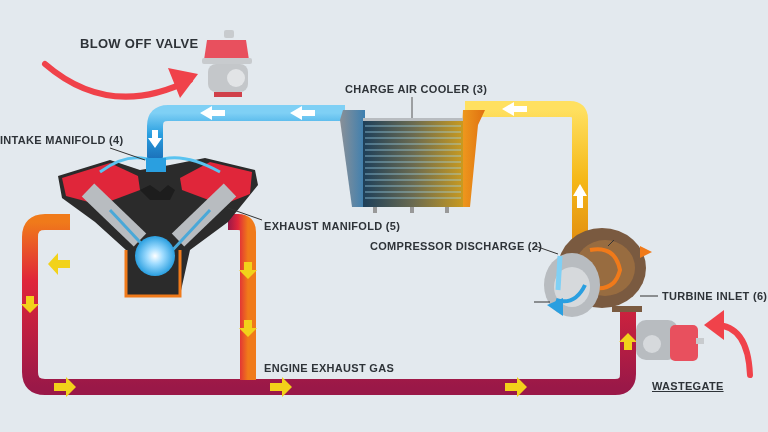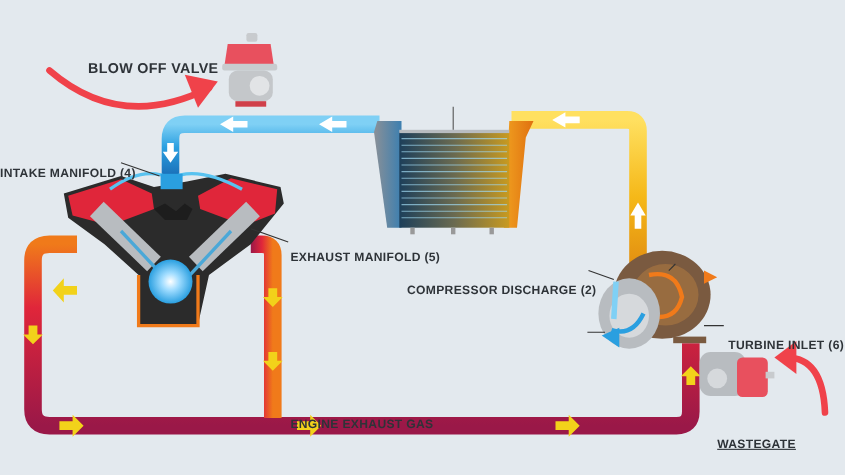--- a/index.html
+++ b/index.html
@@ -1,19 +1,19 @@
 <!DOCTYPE html>
 <html><head>
 <meta charset="utf-8">
 <style>
   html,body{margin:0;padding:0;}
   body{width:768px;height:432px;overflow:hidden;background:#e3e9ee;font-family:"Liberation Sans",sans-serif;}
   #stage{position:relative;width:768px;height:432px;background:#e3e9ee;}
   svg{position:absolute;left:0;top:0;}
-  .lbl{position:absolute;font-family:"Liberation Sans",sans-serif;font-weight:bold;color:#2e3338;font-size:11px;letter-spacing:0.3px;white-space:nowrap;margin-top:18px;}
+  .lbl{position:absolute;font-family:"Liberation Sans",sans-serif;font-weight:bold;color:#2e3338;font-size:11px;letter-spacing:0.3px;white-space:nowrap;}
   .lbl.big{font-size:13px;}
 </style>
 </head>
 <body>
 
 <div id="stage">
 <svg width="768" height="432" viewBox="0 0 768 432">
   <defs>
     <linearGradient id="gBlue" x1="0" y1="0" x2="0" y2="1">
       <stop offset="0" stop-color="#7fd0f5"></stop>
@@ -184,19 +184,20 @@
     <rect x="696" y="338" width="8" height="6" fill="#c8cbce"></rect>
   </g>
 
   <g>
     <path d="M750 375 Q748 325 715 325" fill="none" stroke="#f0424a" stroke-width="6" stroke-linecap="round"></path>
     <polygon points="704,325 724,310 724,340" fill="#f0424a"></polygon>
   </g>
 </svg>
 
 <div class="lbl big" style="left:80px;top:36px;">BLOW OFF VALVE</div>
+<div class="lbl" style="left:345px;top:83px;">CHARGE AIR COOLER (3)</div>
 <div class="lbl" style="left:0px;top:134px;">INTAKE MANIFOLD (4)</div>
-<div class="lbl" style="left:264px;top:210px;text-align:right;">EXHAUST MANIFOLD (5)</div>
+<div class="lbl" style="left:264px;top:220px;text-align:right;">EXHAUST MANIFOLD (5)</div>
 <div class="lbl" style="left:370px;top:240px;">COMPRESSOR DISCHARGE (2)</div>
 <div class="lbl" style="left:662px;top:290px;">TURBINE INLET (6)</div>
 <div class="lbl" style="left:264px;top:362px;">ENGINE EXHAUST GAS</div>
 <div class="lbl" style="left:652px;top:380px;text-decoration:underline;">WASTEGATE</div>
 </div>
 
 </body></html>

